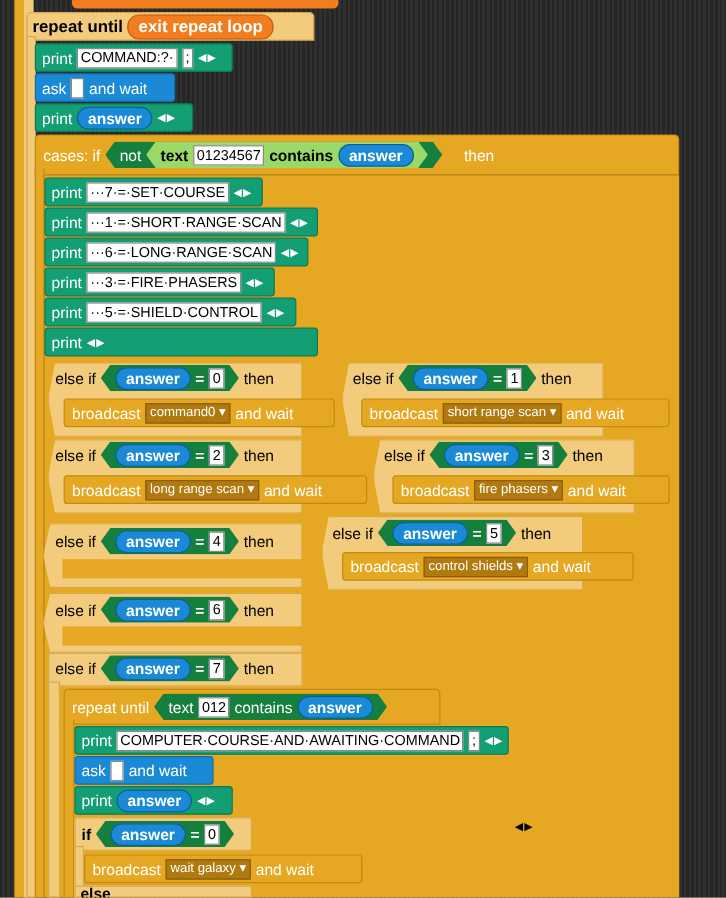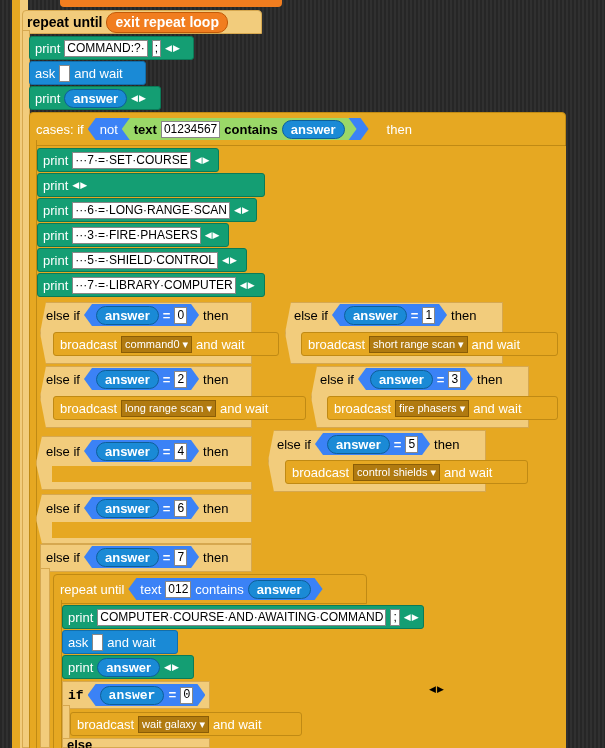--- a/index.html
+++ b/index.html
@@ -12,21 +12,21 @@
   .ctrl { background:#e6a822; border:1px solid #c08a14; }
   .ctrl-light { background:#f2cc7c; border:1px solid #d6a850; }
   .green-block { background:#149e73; border:1px solid #0b7a57; border-radius:3px; }
   .blue-block { background:#1a8ad6; border:1px solid #126eab; border-radius:3px; }
   .orange-rep { background:#f17d1f; }
   .row { position:absolute; display:flex; align-items:center; gap:4px; height:22px; }
   .textslot { background:#fff; color:#000; font-size:12px; padding:0 2px; height:15px; line-height:15px; border:1px solid #888; font-weight:normal; white-space:nowrap; }
   .slot-empty { background:#fff; width:9px; height:15px; border:1px solid #888; }
   .var { background:#1a8ad6; border:1px solid #0e5f98; border-radius:10px; color:#fff; font-weight:bold; font-size:13px; padding:0 8px; height:17px; line-height:17px; }
   .varo { background:#f17d1f; border:1px solid #c25a08; border-radius:10px; color:#fff; font-weight:bold; font-size:14px; padding:0 8px; height:19px; line-height:19px; }
-  .pred { background:#3b82f6; height:22px; display:flex; align-items:center; gap:4px; padding:0 12px; clip-path: polygon(8px 0, calc(100% - 8px) 0, 100% 50%, calc(100% - 8px) 100%, 8px 100%, 0 50%); }
+  .pred { background:#15803d; height:22px; display:flex; align-items:center; gap:4px; padding:0 12px; clip-path: polygon(8px 0, calc(100% - 8px) 0, 100% 50%, calc(100% - 8px) 100%, 8px 100%, 0 50%); }
   .pred-l { background:#9ad868; }
   .eq { color:#fff; font-weight:bold; font-size:13px; }
   .arrows { color:#000; font-size:9px; letter-spacing:1px; }
   .arrows-w { color:#fff; font-size:9px; letter-spacing:1px; }
   .dd { background:#b07a10; color:#fff; font-size:11px; padding:0 3px; height:15px; line-height:15px; border:1px solid #8a5d06; font-weight:normal; white-space:nowrap; }
   .dd::after { content:" \25BE"; }
   .kw { color:#fff; font-weight:normal; font-size:13px; white-space:nowrap; }
   .kw-d { color:#000; font-weight:normal; font-size:13px; white-space:nowrap; }
 </style>
 </head>
@@ -86,20 +86,21 @@
 <div class="abs green-block" style="left:37px;top:148px;width:182px;height:24px;"></div>
 <div class="row" style="left:43px;top:149px;">
     <span class="kw">print</span>
     <span class="textslot">···7·=·SET·COURSE</span>
     <span class="arrows-w">◀▶</span>
   </div>
 
 <div class="abs green-block" style="left:37px;top:173px;width:228px;height:24px;"></div>
 <div class="row" style="left:43px;top:174px;">
     <span class="kw">print</span>
+    <span class="textslot">···1·=·SHORT·RANGE·SCAN</span>
     <span class="arrows-w">◀▶</span>
   </div>
 
 <div class="abs green-block" style="left:37px;top:198px;width:220px;height:24px;"></div>
 <div class="row" style="left:43px;top:199px;">
     <span class="kw">print</span>
     <span class="textslot">···6·=·LONG·RANGE·SCAN</span>
     <span class="arrows-w">◀▶</span>
   </div>
 
@@ -113,21 +114,20 @@
 <div class="abs green-block" style="left:37px;top:248px;width:210px;height:24px;"></div>
 <div class="row" style="left:43px;top:249px;">
     <span class="kw">print</span>
     <span class="textslot">···5·=·SHIELD·CONTROL</span>
     <span class="arrows-w">◀▶</span>
   </div>
 
 <div class="abs green-block" style="left:37px;top:273px;width:228px;height:24px;"></div>
 <div class="row" style="left:43px;top:274px;">
     <span class="kw">print</span>
-    <span class="textslot">···7·=·LIBRARY·COMPUTER</span>
     <span class="arrows-w">◀▶</span>
   </div>
 
 <div class="abs ctrl-light" style="left:40px;top:302px;width:212px;height:62px;clip-path:polygon(6px 0,100% 0,100% 100%,6px 100%,0 50%);"></div>
 <div class="row" style="left:46px;top:304px;">
   <span class="kw-d">else if</span>
   <div class="pred">
       <span class="var">answer</span>
       <span class="eq">=</span>
       <span class="textslot">0</span>
@@ -274,21 +274,21 @@
 
 <div class="abs green-block" style="left:62px;top:655px;width:132px;height:24px;"></div>
 <div class="row" style="left:68px;top:656px;">
   <span class="kw">print</span>
   <span class="var">answer</span>
   <span class="arrows-w">◀▶</span>
 </div>
 
 <div class="abs ctrl-light" style="left:62px;top:681px;width:148px;height:28px;"></div>
 <div class="abs ctrl-light" style="left:62px;top:705px;width:8px;height:43px;"></div>
-<div class="row" style="left:68px;top:684px;font-family:Liberation Mono, monospace;">
+<div class="row" style="left:68px;top:684px;">
   <span class="kw-d" style="font-weight:bold;">if</span>
   <div class="pred">
       <span class="var">answer</span>
       <span class="eq">=</span>
       <span class="textslot">0</span>
     </div>
 </div>
 <span class="abs arrows" style="left:429px;top:684px;">◀▶</span>
 
 <div class="abs ctrl" style="left:70px;top:712px;width:232px;height:24px;border-radius:3px;"></div>

